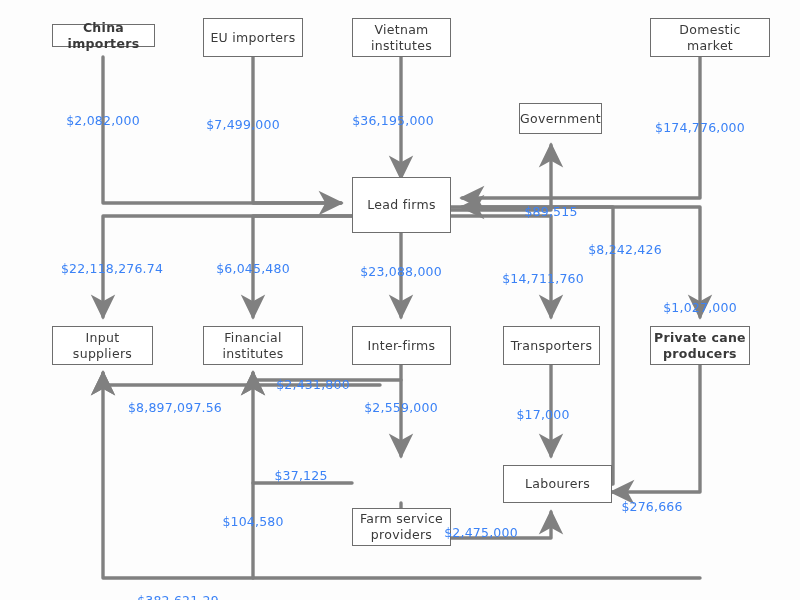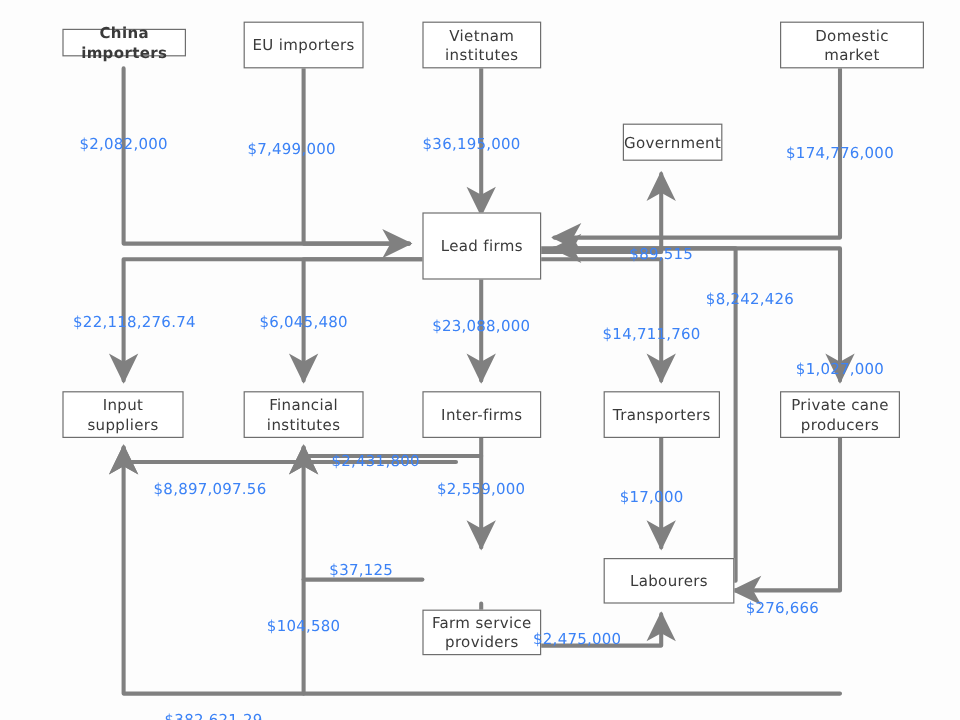--- a/index.html
+++ b/index.html
@@ -142,21 +142,21 @@
   <div class="node-box" style="left:203px;top:326px;width:100px;height:39px;">
     <span class="node-label">Financial
 institutes</span>
   </div>
   <div class="node-box" style="left:352px;top:326px;width:99px;height:39px;">
     <span class="node-label">Inter-firms</span>
   </div>
   <div class="node-box" style="left:503px;top:326px;width:97px;height:39px;">
     <span class="node-label">Transporters</span>
   </div>
-  <div class="node-box" style="left:650px;top:326px;width:100px;height:39px;">
+  <div class="node-box" style="left:650px;top:326px;width:100px;height:39px;font-weight:bold;">
     <span class="node-label">Private cane
 producers</span>
   </div>
   <div class="node-box" style="left:352px;top:465px;width:99px;height:38px;margin-top:43px;">
     <span class="node-label">Farm service
 providers</span>
   </div>
   <div class="node-box" style="left:503px;top:465px;width:109px;height:38px;">
     <span class="node-label">Labourers</span>
   </div>

